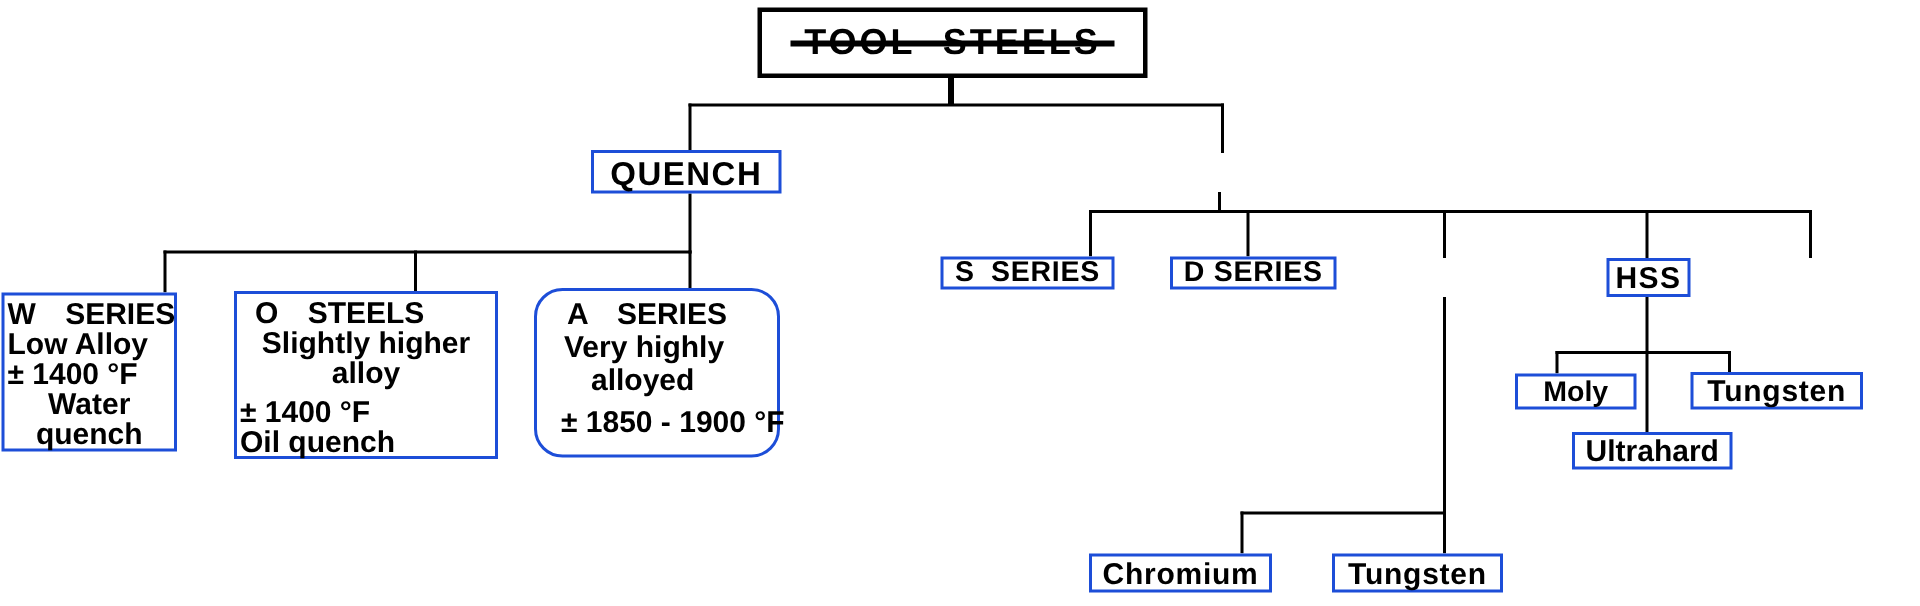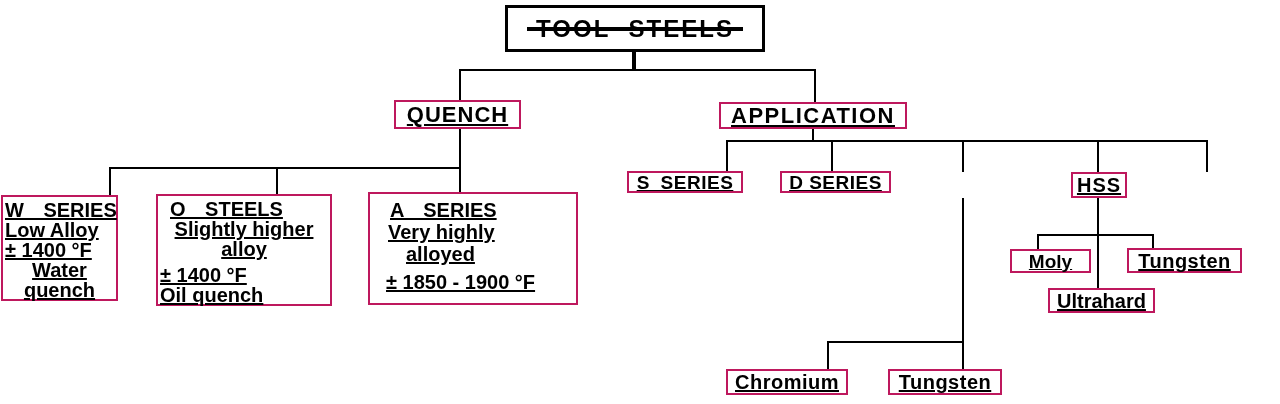--- a/index.html
+++ b/index.html
@@ -7,23 +7,23 @@
     position:relative;width:1280px;height:404px;background:#ffffff;
     font-family:"Liberation Sans",sans-serif;font-weight:bold;color:#000;
     overflow:hidden;
   }
   
   .vl{position:absolute;width:2px;background:#000;}
   .hl{position:absolute;height:2px;background:#000;}
   .vl.thick{width:4px;}
   
   .box{
-    position:absolute;border:2px solid #be185d;background:#fff;box-sizing:border-box;
-    display:flex;align-items:center;justify-content:center;text-align:center;
-    white-space:pre;line-height:1;text-decoration:underline;
+    position:absolute;border:2px solid #1d4ed8;background:#fff;box-sizing:border-box;
+    display:flex;align-items:flex-end;justify-content:center;text-align:center;
+    white-space:pre;line-height:1;
   }
   .root-outer{
     position:absolute;border:3px solid #000;background:#fff;box-sizing:border-box;padding:19px;
   }
   .root-inner{
     border:2px solid #000;height:100%;box-sizing:border-box;
     display:flex;align-items:center;justify-content:center;
     font-size:24px;letter-spacing:2px;word-spacing:10px;white-space:pre;
   }
   .multi{
@@ -70,39 +70,38 @@
   <div class="hl" style="left:827px;top:341px;width:137px;"></div>
   <div class="vl" style="left:827px;top:341px;height:28px;"></div>
   <div class="vl" style="left:962px;top:341px;height:28px;"></div>
 
   <div class="root-outer" style="left:505px;top:5px;width:260px;height:47px;">
     <div class="root-inner">TOOL STEELS</div>
   </div>
 
   <div class="box f22" style="left:394px;top:100px;width:127px;height:29px;letter-spacing:1px;"><span>QUENCH</span></div>
 
-  <div class="box f22" style="left:719px;top:102px;width:188px;height:27px;letter-spacing:1.5px;"><span>APPLICATION</span></div>
 
   <div class="box multi f20" style="left:1px;top:195px;width:117px;height:106px;line-height:20px;">
     <div class="ln wide-ws">W SERIES</div>
     <div class="ln">Low Alloy</div>
     <div class="ln">± 1400 °F</div>
     <div class="ln center">Water</div>
     <div class="ln center">quench</div>
   </div>
 
   <div class="box multi f20" style="left:156px;top:194px;width:176px;height:112px;line-height:20px;">
     <div class="ln wide-ws" style="padding-left:10px;">O STEELS</div>
     <div class="ln center">Slightly higher</div>
     <div class="ln center">alloy</div>
     <div class="ln" style="margin-top:6px;">± 1400 °F</div>
     <div class="ln">Oil quench</div>
   </div>
 
-  <div class="box multi f20" style="left:368px;top:192px;width:210px;height:113px;line-height:22px;padding-top:5px;">
+  <div class="box multi f20" style="left:356px;top:192px;width:164px;height:113px;line-height:22px;padding-top:5px;border-radius:19px;">
     <div class="ln wide-ws" style="padding-left:18px;">A SERIES</div>
     <div class="ln" style="padding-left:16px;">Very highly</div>
     <div class="ln" style="padding-left:34px;">alloyed</div>
     <div class="ln" style="padding-left:14px;margin-top:6px;">± 1850 - 1900 °F</div>
   </div>
 
   <div class="box f19" style="left:780px;top:171px;width:111px;height:22px;letter-spacing:0.5px;"><span>D SERIES</span></div>
 
   <div class="box f19" style="left:627px;top:171px;width:116px;height:22px;word-spacing:5px;letter-spacing:0.5px;"><span>S SERIES</span></div>
 

